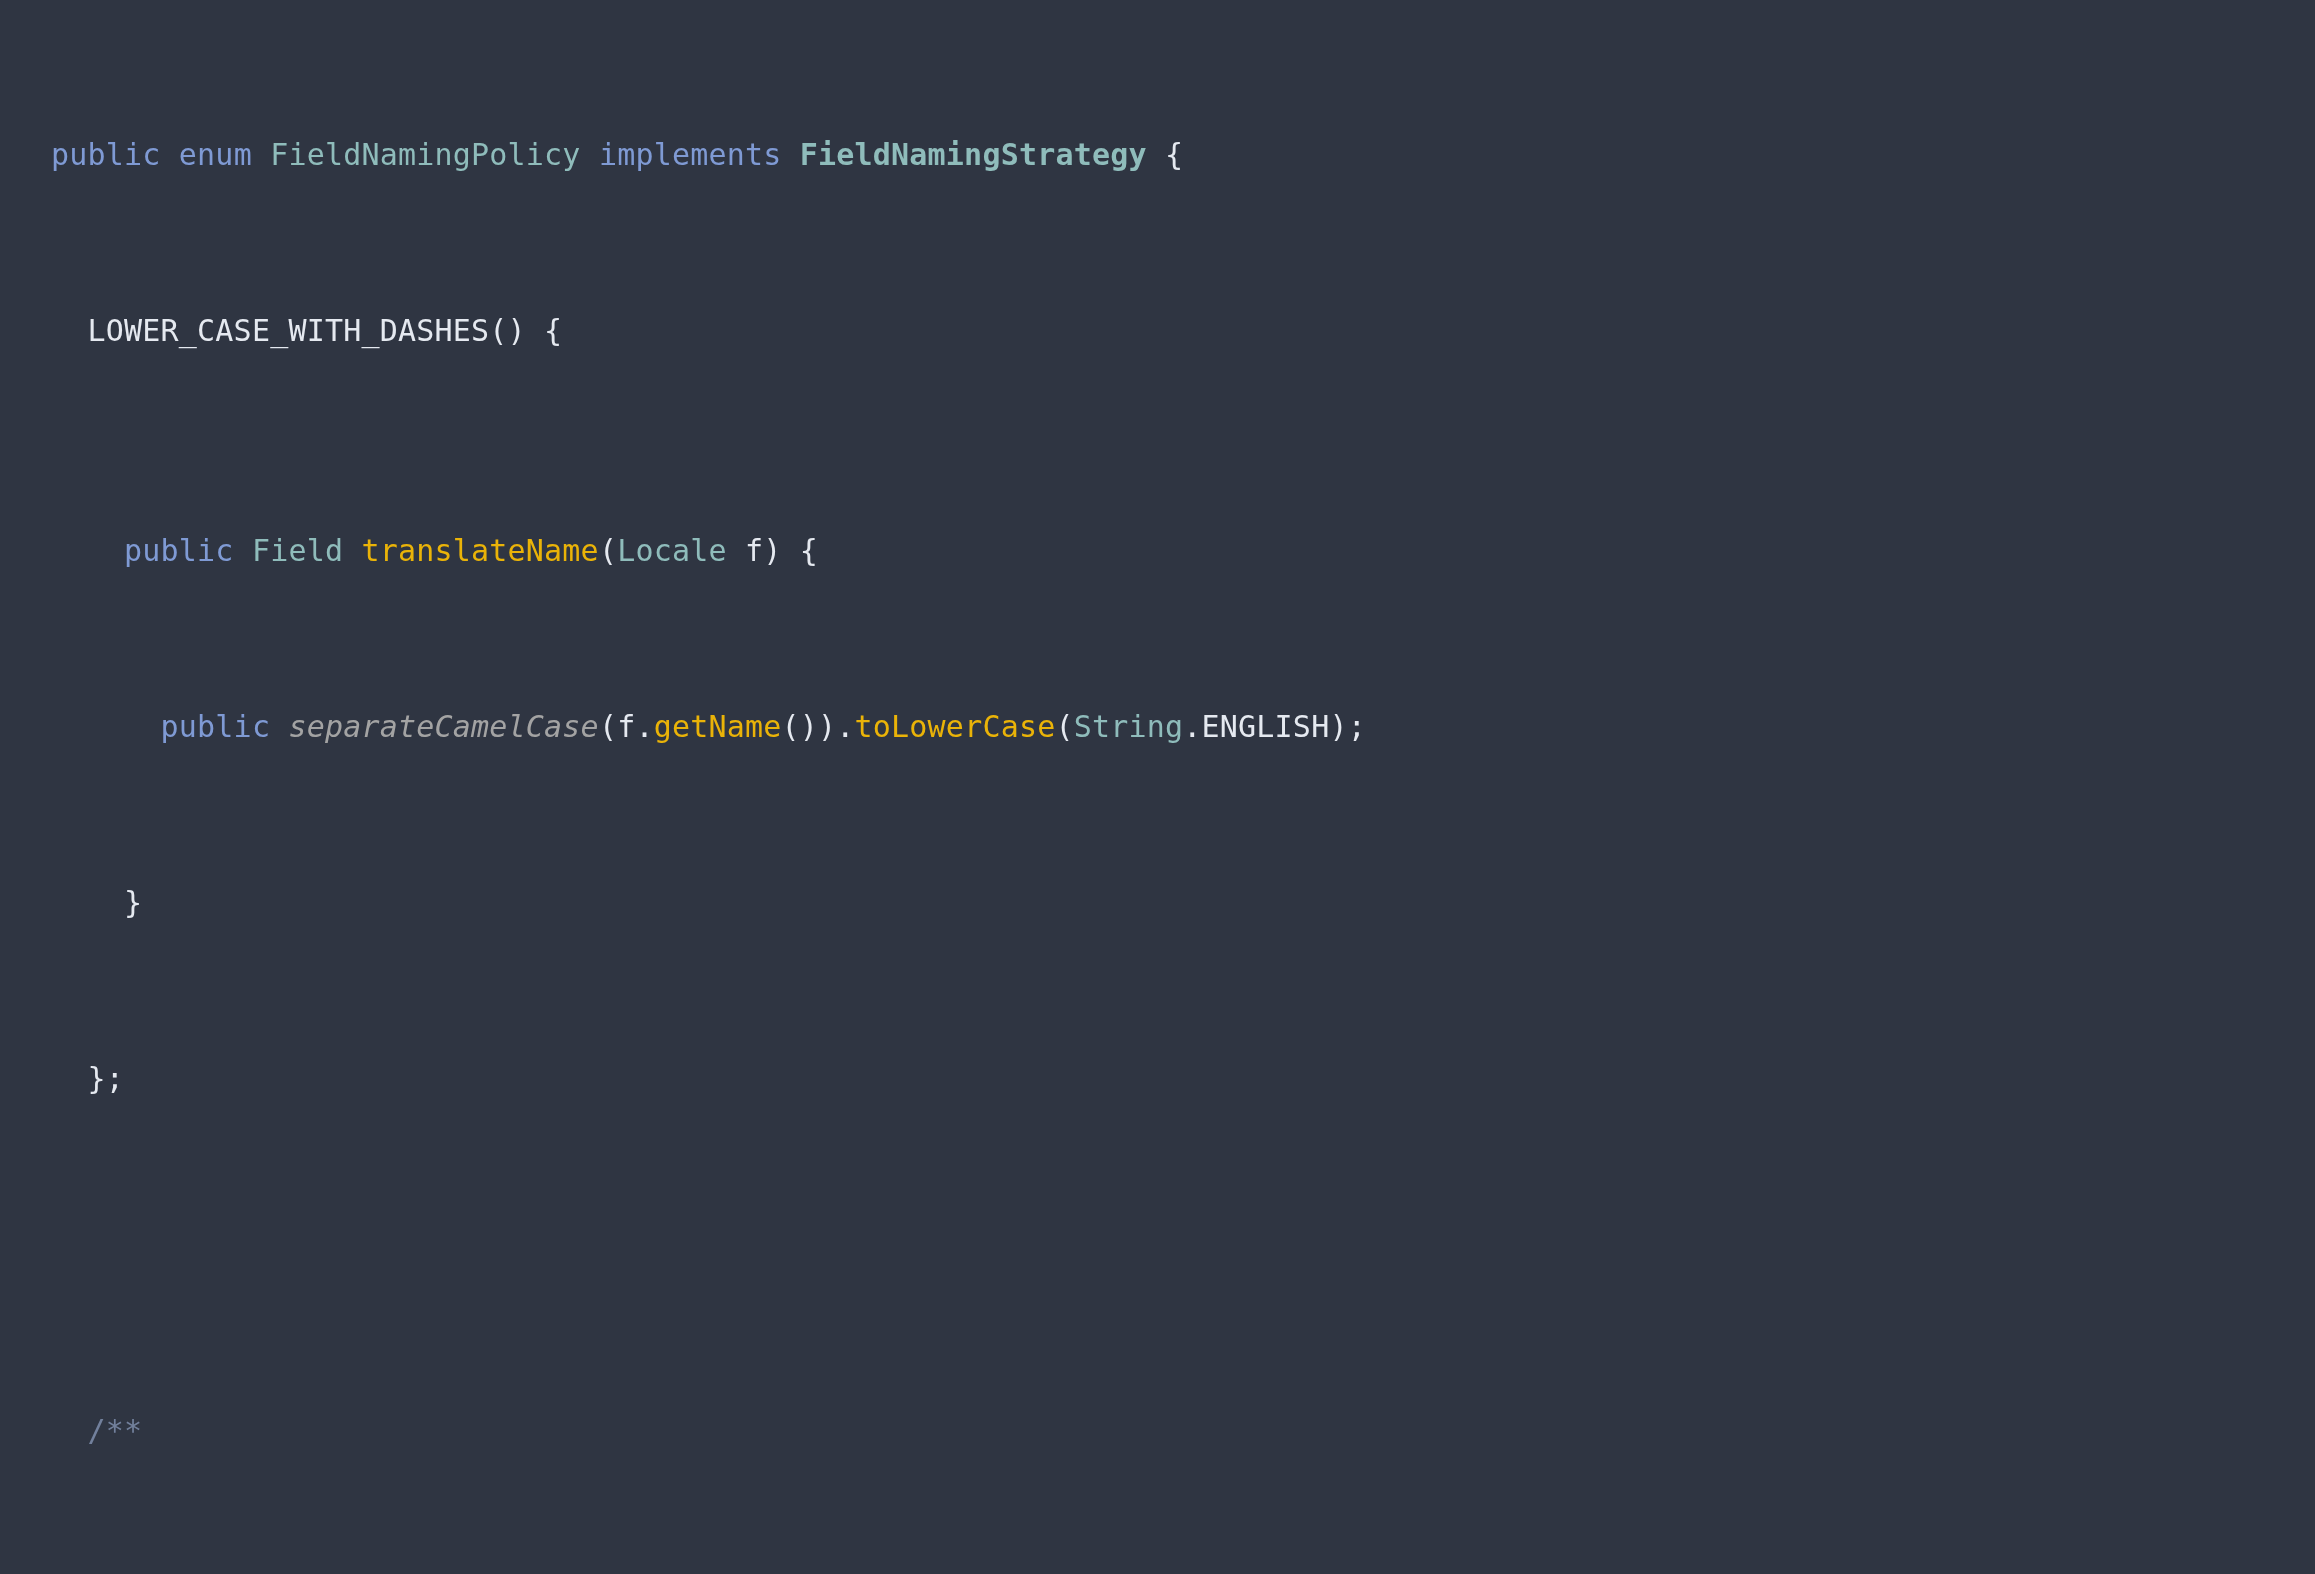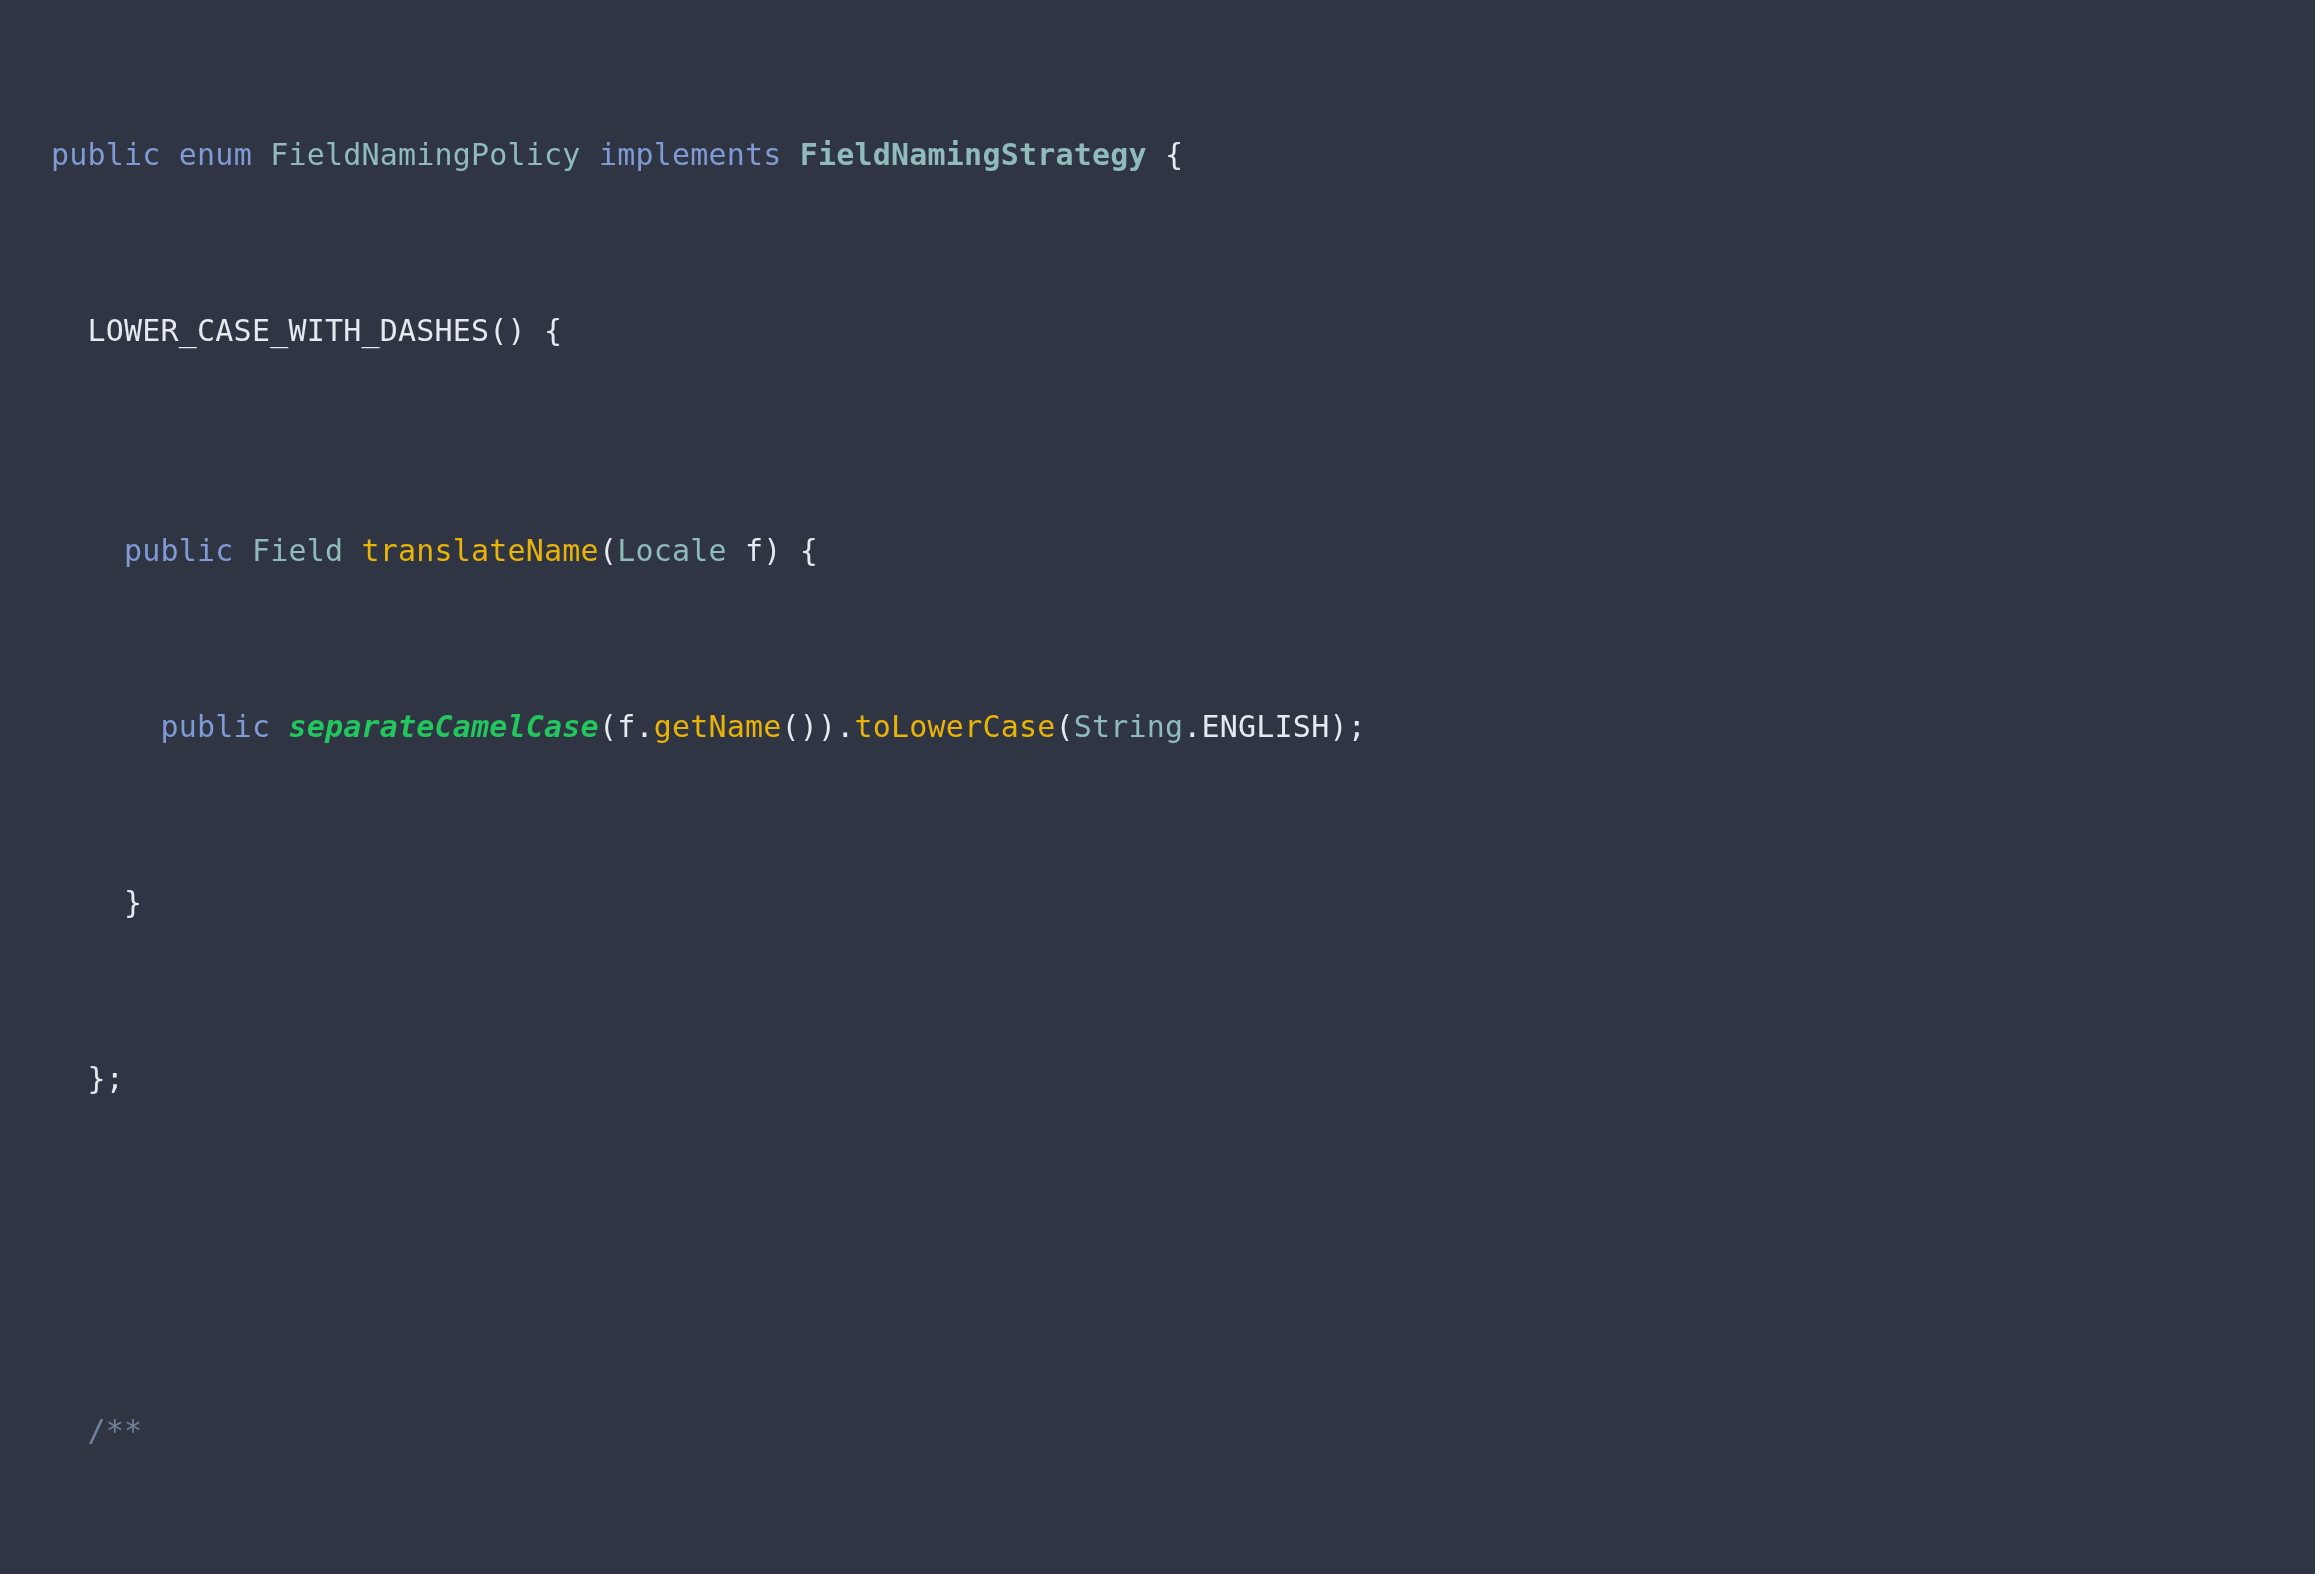--- a/index.html
+++ b/index.html
@@ -31,21 +31,21 @@
     padding-left: 51px;
     box-sizing: border-box;
     white-space: pre;
     color: #d8dee9;
   }
   
   .kw   { color: #7f9ad4; }          
   .typ  { color: #8fbcbb; }          
   .typb { color: #8fbcbb; font-weight: bold; }
   .fn   { color: #eab308; }          
-  .fni  { color: #22c55e; font-style: italic; font-weight: bold; }
+  .fni  { color: #a3a3a3; font-style: italic; }
   .txt  { color: #e5e9f0; }          
   .cmt  { color: #72809c; }          
   .ann  { color: #e8836a; }
 </style>
 </head>
 <body>
 
 <div id="editor">
 
   <div class="line"><span class="kw">public</span><span class="txt"> </span><span class="kw">enum</span><span class="txt"> </span><span class="typ">FieldNamingPolicy</span><span class="txt"> </span><span class="kw">implements</span><span class="txt"> </span><span class="typb">FieldNamingStrategy</span><span class="txt"> {</span></div>

